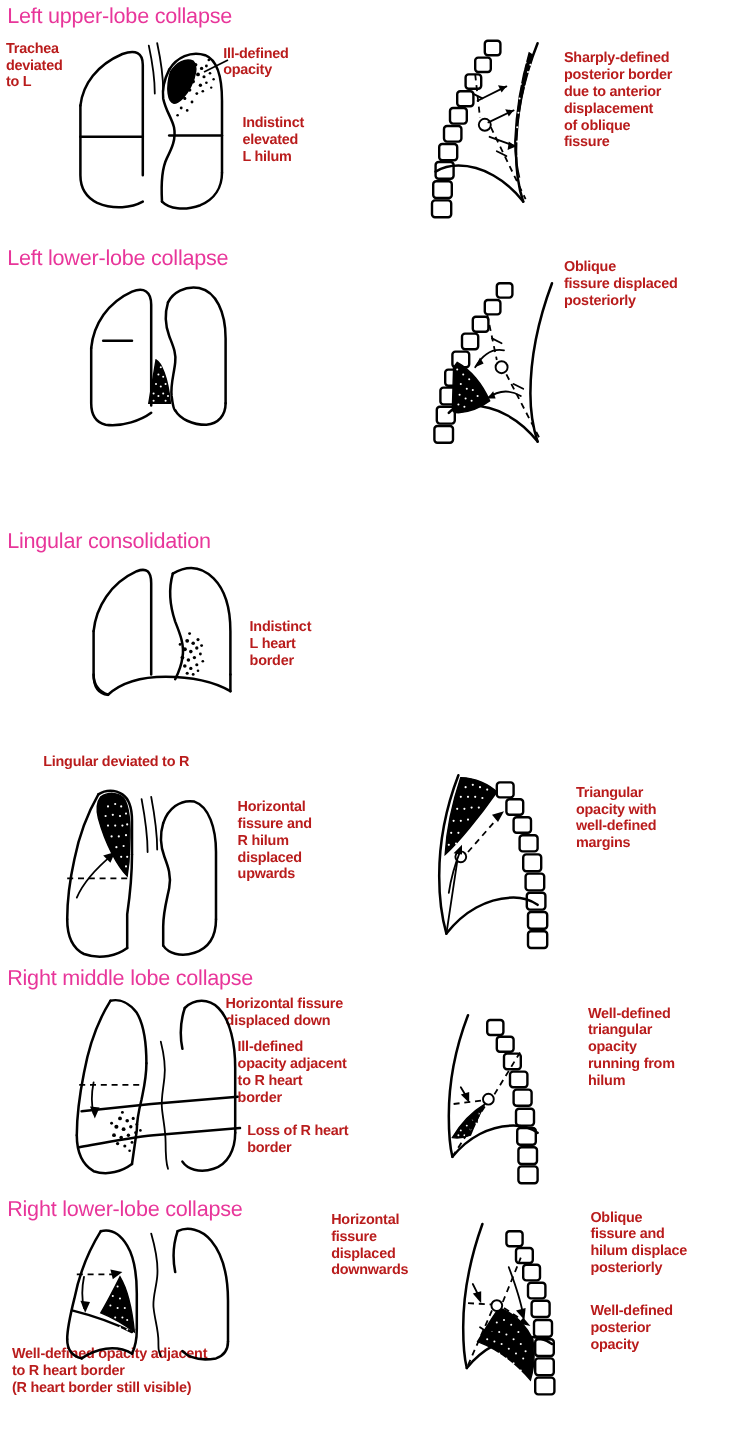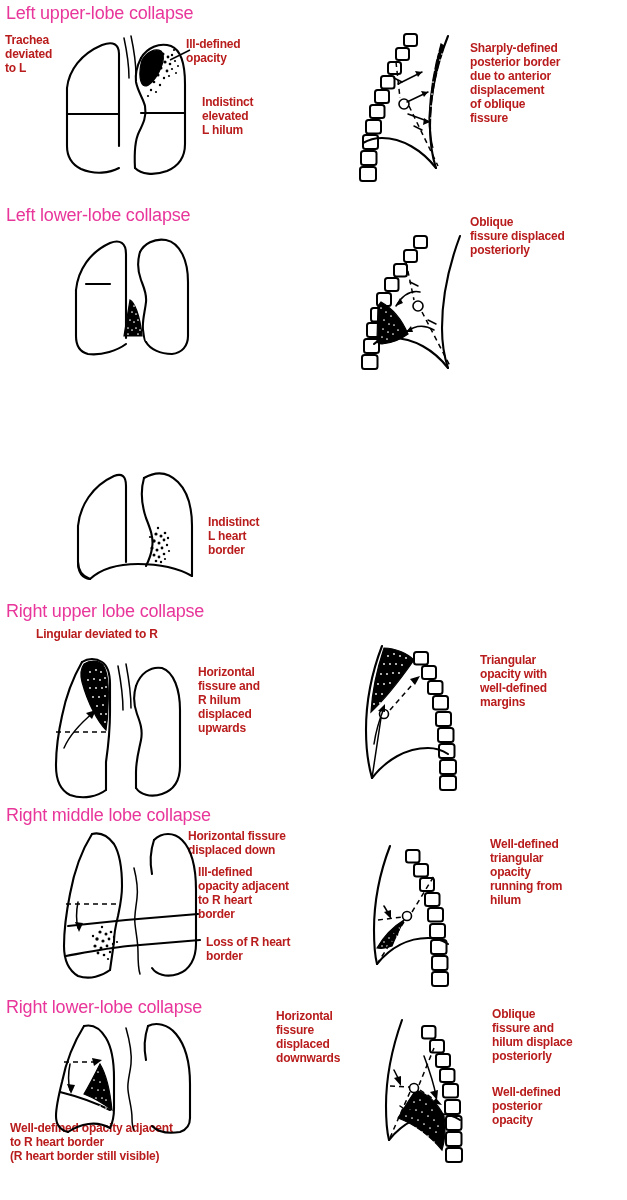--- a/index.html
+++ b/index.html
@@ -260,20 +260,21 @@
         <polygon points="48,82 55,79 52,74" fill="#000"></polygon>
         <path class="ln-thin" d="M86,106 C76,100 66,102 58,108"></path>
         <polygon points="58,108 65,108 63,102" fill="#000"></polygon>
         <path class="ln-thin" d="M62,58 L70,62"></path>
         <path class="ln-thin" d="M80,96 L88,100"></path>
       </svg>
     </div>
   </div>
 
   <div class="section" style="top:438px;height:160px;">
+    <div class="heading" style="left:6px;top:4px;">Lingular consolidation</div>
 
     <div class="label" style="left:208px;top:78px;">Indistinct
 L heart
 border</div>
 
     <div class="fig" style="left:62px;top:28px;">
       <svg width="150" height="125" viewBox="0 0 150 125">
         <path class="ln" d="M16,60 C18,40 30,20 52,10 C60,7 64,10 64,20 L64,96"></path>
         <path class="ln" d="M16,60 L16,96 C16,106 20,112 28,113"></path>
         <path class="ln" d="M82,12 C94,5 106,6 116,16 C126,26 130,42 130,60 L130,96"></path>
@@ -301,21 +302,20 @@
           <circle cx="103" cy="93" r="1.1"></circle>
             <circle cx="96" cy="62" r="1.2"></circle>
           <circle cx="88" cy="71" r="1.1"></circle>
             <circle cx="107" cy="85" r="1.1"></circle>
         </g>
       </svg>
     </div>
   </div>
 
   <div class="section" style="top:598px;height:210px;">
-    <div class="heading" style="left:6px;top:4px;">Right upper lobe collapse</div>
 
     <div class="label" style="left:36px;top:30px;">Lingular deviated to R</div>
     <div class="label" style="left:198px;top:68px;">Horizontal
 fissure and
 R hilum
 displaced
 upwards</div>
     <div class="label" style="left:480px;top:56px;">Triangular
 opacity with
 well-defined

